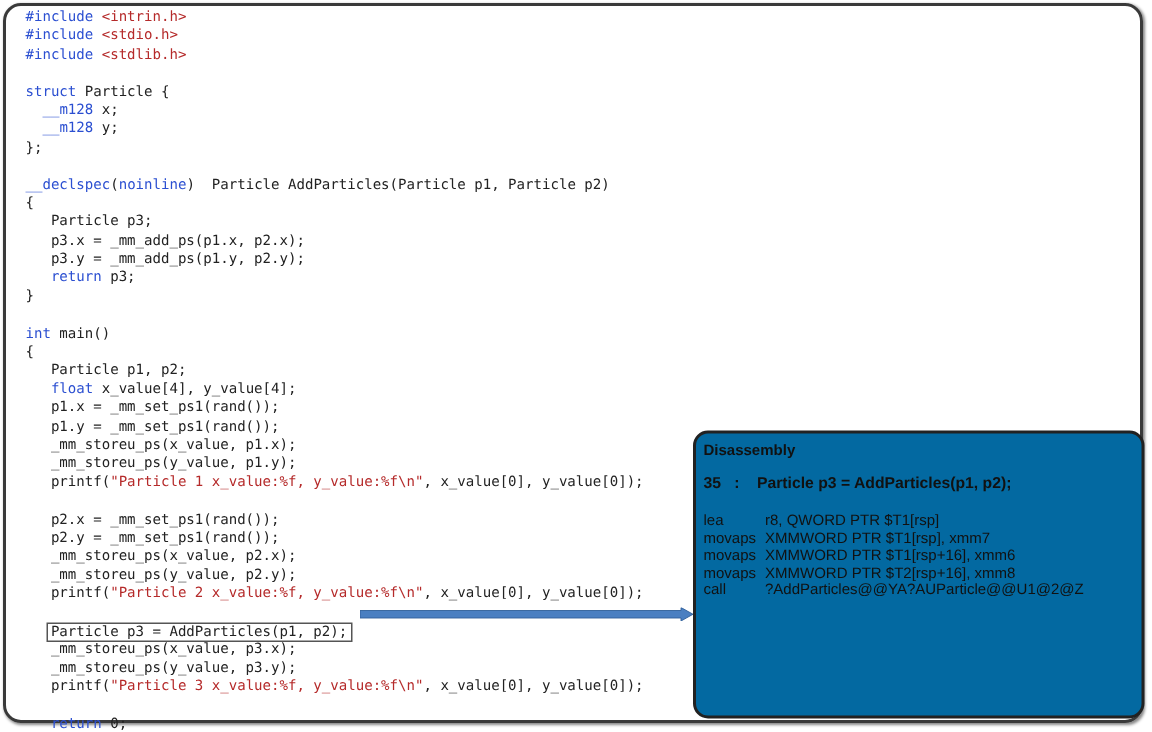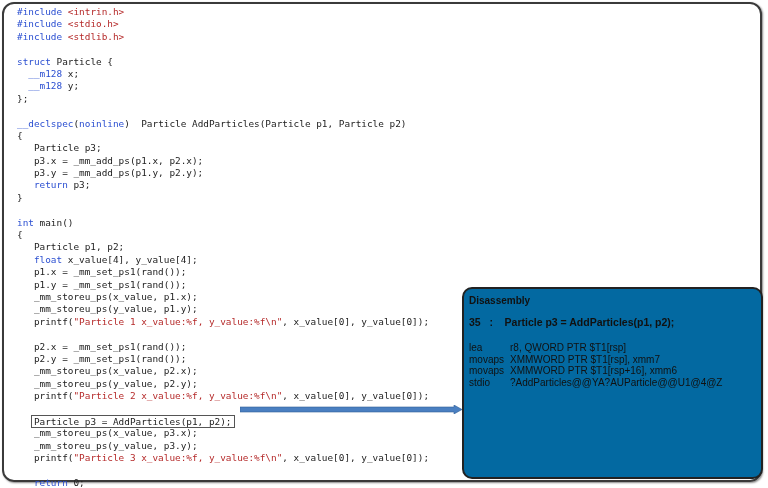--- a/index.html
+++ b/index.html
@@ -29,15 +29,16 @@
   <polygon points="0,2 214,2 214,0 222,4.5 214,9 214,7 0,7" fill="#4a7fc1" stroke="#2f5f99" stroke-width="0.6"></polygon>
 </svg>
 
 <div class="disasm">
   <div class="dtitle">Disassembly</div>
   <div class="dsrc">35   :    Particle p3 = AddParticles(p1, p2);</div>
   <div class="dins" id="dins">
       <div class="irow"><span class="op">lea</span><span>r8, QWORD PTR $T1[rsp]</span></div>
       <div class="irow"><span class="op">movaps</span><span>XMMWORD PTR $T1[rsp], xmm7</span></div>
       <div class="irow"><span class="op">movaps</span><span>XMMWORD PTR $T1[rsp+16], xmm6</span></div>
-      <div class="irow"><span class="op">stdio</span><span>?AddParticles@@YA?AUParticle@@U1@4@Z</span></div>
+      <div class="irow"><span class="op">movaps</span><span>XMMWORD PTR $T2[rsp+16], xmm8</span></div>
+      <div class="irow"><span class="op">call</span><span>?AddParticles@@YA?AUParticle@@U1@2@Z</span></div>
     </div>
 </div>
 
 </body></html>

